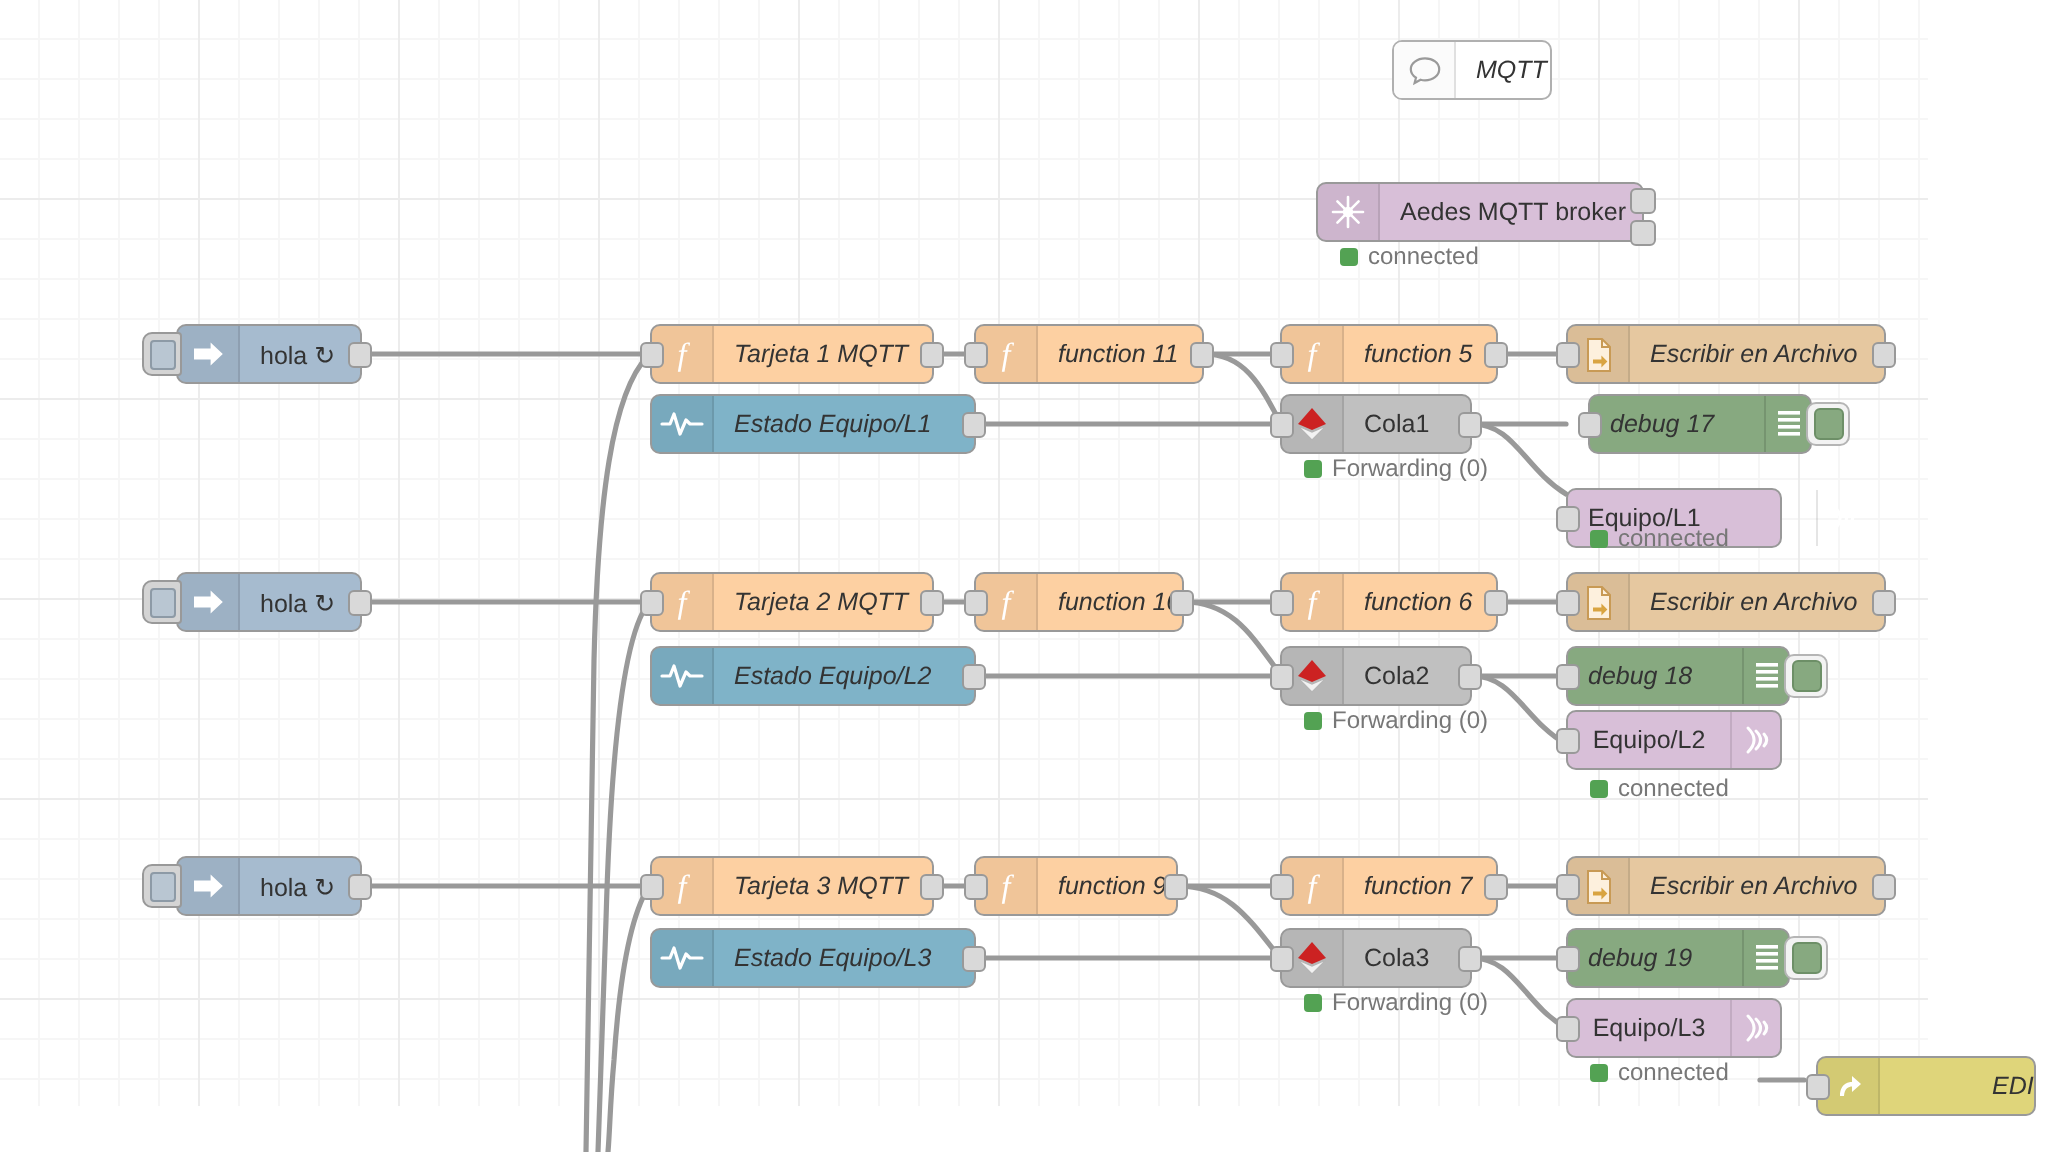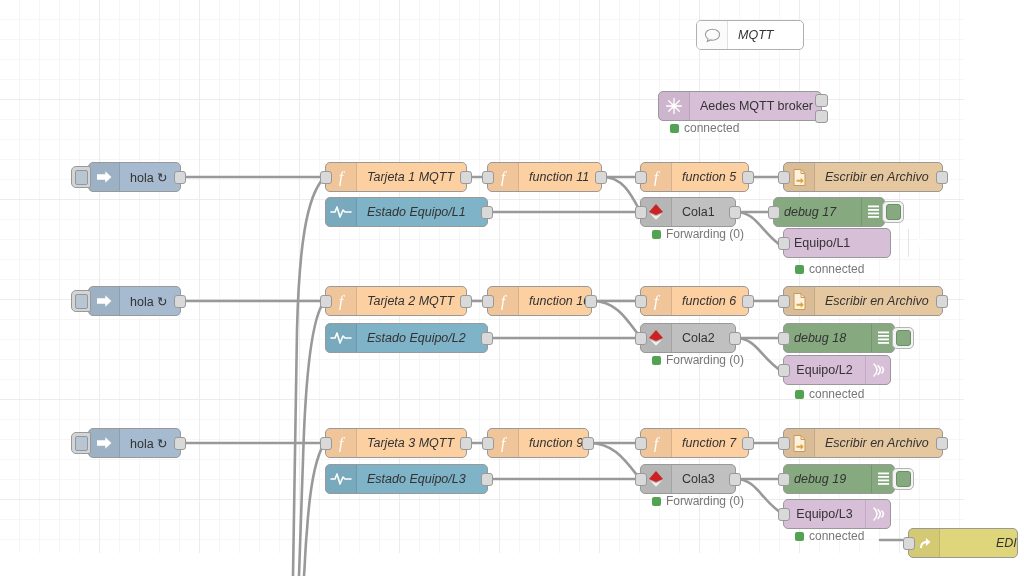--- a/index.html
+++ b/index.html
@@ -246,21 +246,21 @@
       <path d="M736,212 C757,212 762,234 783,247"></path>
       <path d="M736,338 L783,338"></path>
       <path d="M736,338 C757,338 762,360 783,372"></path>
       <path d="M736,479 L783,479"></path>
       <path d="M736,479 C757,479 762,502 783,514"></path>
 
       <path d="M880,540 L902,540"></path>
     </g>
   </svg>
 
-  <div class="node n-comment" style="left:696px; top:20px; width:108px;">
+  <div class="node n-comment" style="left:696px; top:20px; width:80px;">
     <div class="ico">
       <svg class="gl" width="17" height="15" viewBox="0 0 17 15">
         <path d="M8.5 1.2C4.6 1.2 1.4 3.6 1.4 6.6c0 1.7 1 3.2 2.6 4.2l-.7 2.7 3-1.6c.7.2 1.4.3 2.2.3 3.9 0 7.1-2.4 7.1-5.6S12.4 1.2 8.5 1.2z" fill="none" stroke="#9a9a9a" stroke-width="1.1"></path>
       </svg>
     </div>
     <div class="lbl">MQTT</div>
   </div>
 
   <div class="node n-broker" style="left:658px; top:91px; width:164px;">
     <div class="ico">
@@ -363,39 +363,39 @@
       </svg>
     </div>
     <div class="lbl plain">Cola1</div>
     <div class="port out"></div>
   </div>
   <div class="status" style="left:652px; top:227px;">
     <span class="dot"></span>
     <span>Forwarding (0)</span>
   </div>
 
-  <div class="node n-debug" style="left:773px; top:197px; width:112px;">
+  <div class="node n-debug" style="left:794px; top:197px; width:112px;">
     <div class="port in"></div>
     <div class="lbl">debug 17</div>
     <div class="debug-bars">
       <svg class="gl" width="13" height="16" viewBox="0 0 13 16">
         <g fill="#ffffff">
           <rect x="1" y="1.5" width="11" height="1.8"></rect>
           <rect x="1" y="5" width="11" height="1.8"></rect>
           <rect x="1" y="8.5" width="11" height="1.8"></rect>
           <rect x="1" y="12" width="11" height="1.8"></rect>
         </g>
       </svg>
     </div>
     <div class="debug-btn">
         <i></i>
       </div>
   </div>
 
-  <div class="node n-mqttout" style="left:783px; top:228px; width:108px;gap:48px;">
+  <div class="node n-mqttout" style="left:783px; top:244px; width:108px;gap:48px;">
     <div class="port in"></div>
     <div class="lbl plain" style="justify-content:center;">Equipo/L1</div>
     <div class="wave-strip">
       <svg class="gl" width="16" height="18" viewBox="0 0 16 18">
         <g fill="none" stroke="#ffffff" stroke-width="1.5" stroke-linecap="round">
           <path d="M4 3 C8 7, 8 11, 4 15"></path>
           <path d="M8 4.5 C11 7.5, 11 10.5, 8 13.5"></path>
           <path d="M12 6 C13.8 8, 13.8 10, 12 12"></path>
         </g>
       </svg>

